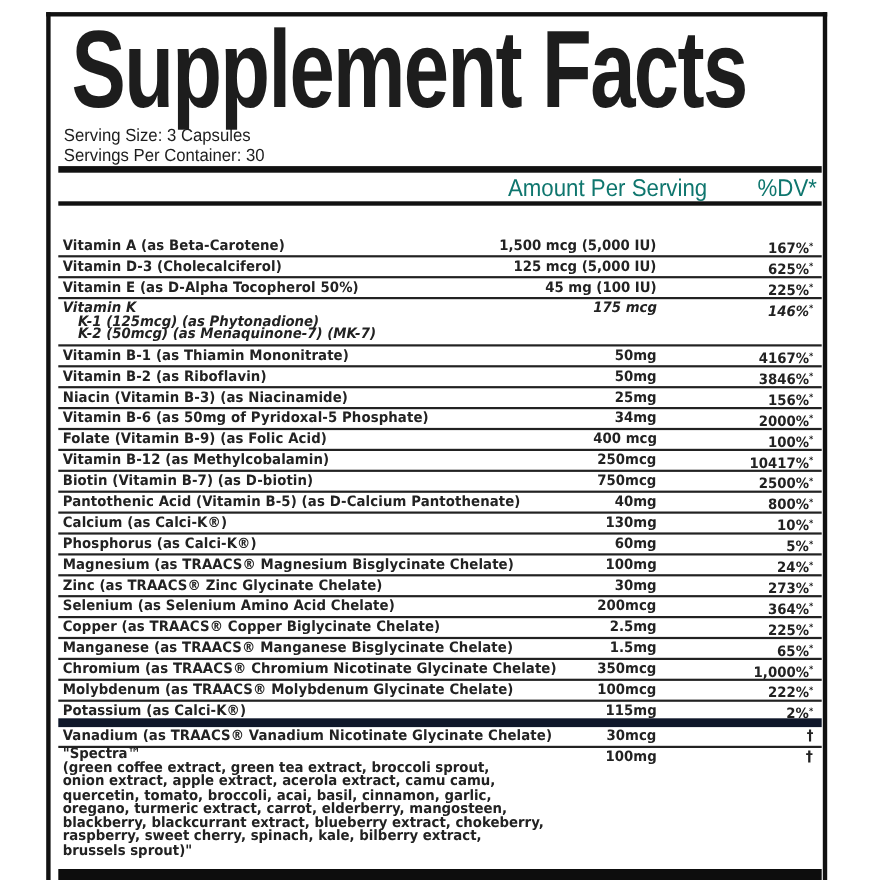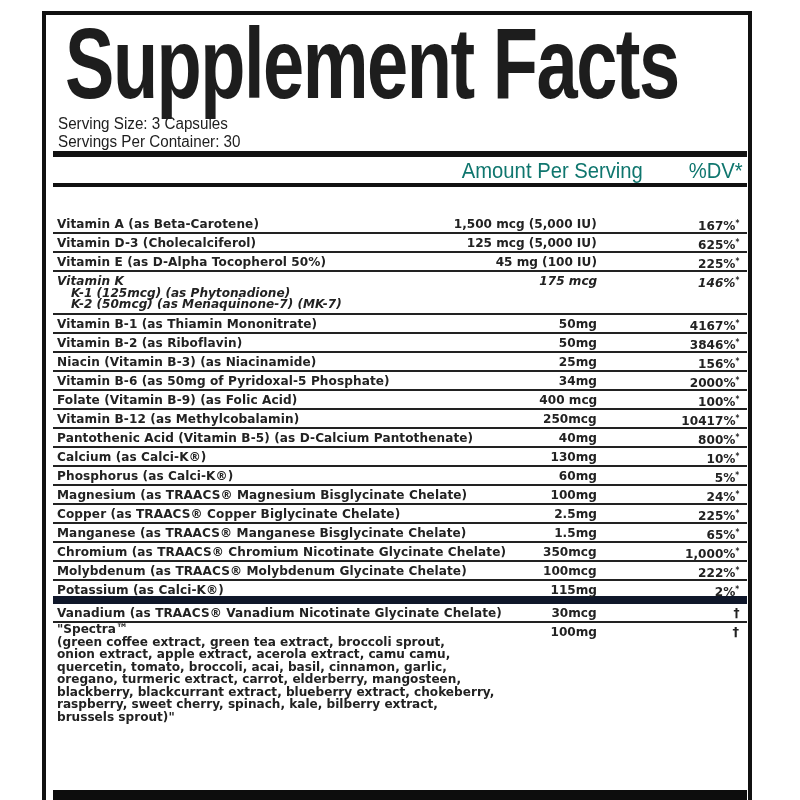--- a/index.html
+++ b/index.html
@@ -105,38 +105,53 @@
       <span class="name">Folate (Vitamin B-9) (as Folic Acid)</span>
       <span class="amount">400 mcg</span>
       <span class="dv"><span>100%</span><sup>*</sup></span>
     </div>
     <div class="row">
       <span class="name">Vitamin B-12 (as Methylcobalamin)</span>
       <span class="amount">250mcg</span>
       <span class="dv"><span>10417%</span><sup>*</sup></span>
     </div>
     <div class="row">
+      <span class="name">Biotin (Vitamin B-7) (as D-biotin)</span>
+      <span class="amount">750mcg</span>
+      <span class="dv"><span>2500%</span><sup>*</sup></span>
+    </div>
+    <div class="row">
       <span class="name">Pantothenic Acid (Vitamin B-5) (as D-Calcium Pantothenate)</span>
       <span class="amount">40mg</span>
       <span class="dv"><span>800%</span><sup>*</sup></span>
     </div>
     <div class="row">
       <span class="name">Calcium (as Calci-K®)</span>
       <span class="amount">130mg</span>
       <span class="dv"><span>10%</span><sup>*</sup></span>
     </div>
     <div class="row">
       <span class="name">Phosphorus (as Calci-K®)</span>
       <span class="amount">60mg</span>
       <span class="dv"><span>5%</span><sup>*</sup></span>
     </div>
     <div class="row">
       <span class="name">Magnesium (as TRAACS® Magnesium Bisglycinate Chelate)</span>
       <span class="amount">100mg</span>
       <span class="dv"><span>24%</span><sup>*</sup></span>
+    </div>
+    <div class="row">
+      <span class="name">Zinc (as TRAACS® Zinc Glycinate Chelate)</span>
+      <span class="amount">30mg</span>
+      <span class="dv"><span>273%</span><sup>*</sup></span>
+    </div>
+    <div class="row">
+      <span class="name">Selenium (as Selenium Amino Acid Chelate)</span>
+      <span class="amount">200mcg</span>
+      <span class="dv"><span>364%</span><sup>*</sup></span>
     </div>
     <div class="row">
       <span class="name">Copper (as TRAACS® Copper Biglycinate Chelate)</span>
       <span class="amount">2.5mg</span>
       <span class="dv"><span>225%</span><sup>*</sup></span>
     </div>
     <div class="row">
       <span class="name">Manganese (as TRAACS® Manganese Bisglycinate Chelate)</span>
       <span class="amount">1.5mg</span>
       <span class="dv"><span>65%</span><sup>*</sup></span>

